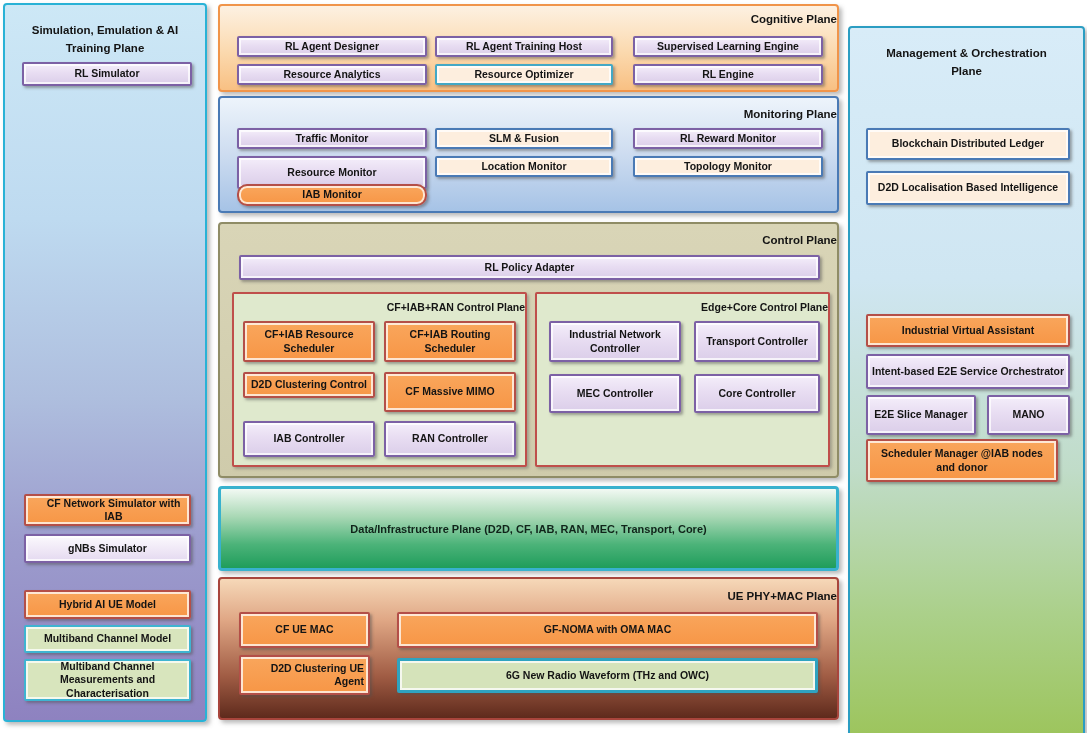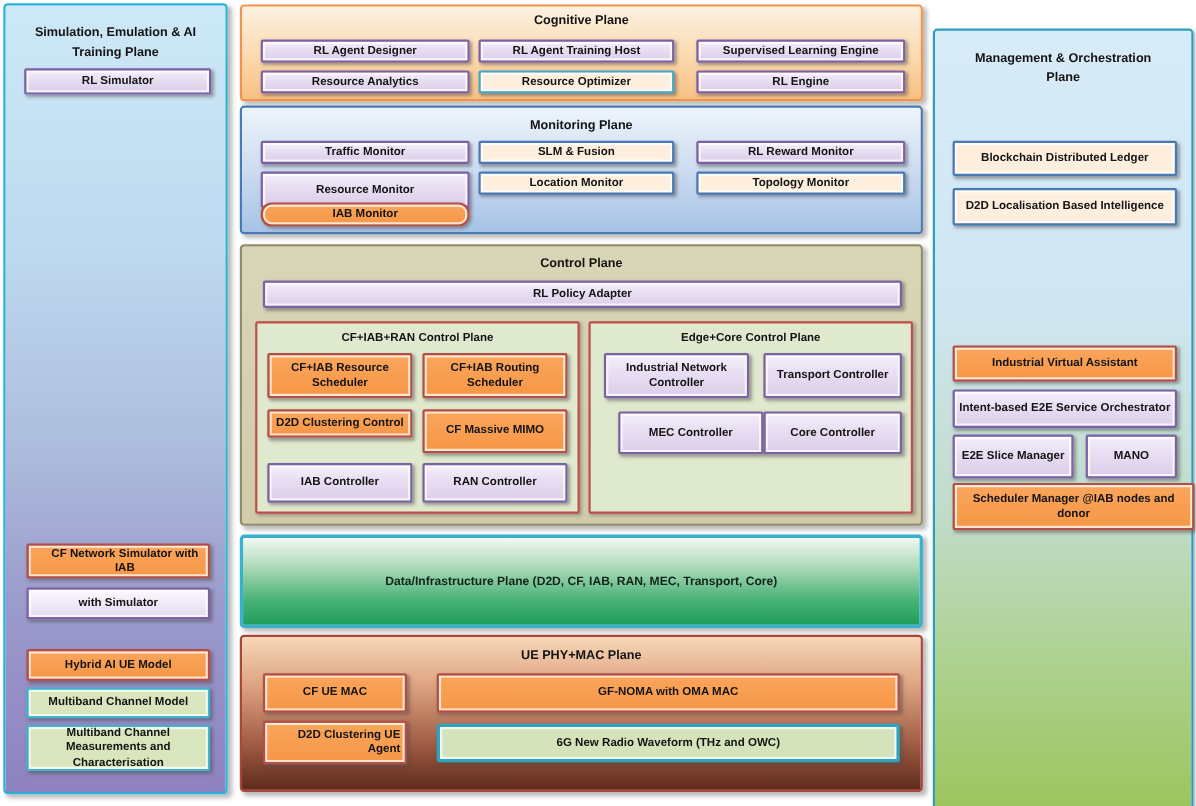--- a/index.html
+++ b/index.html
@@ -55,21 +55,21 @@
     background:linear-gradient(180deg,#f6d8b8 0%,#dfa684 30%,#a05c44 70%,#5e2a1c 100%);
     text-decoration:underline;
   }
   .subpanel {
     position:absolute; border:2px solid #bf4f4b; background:#dfe9cd;
     border-radius:2px; box-shadow:2px 2px 3px rgba(90,90,90,.4);
   }
 
   
   .plane-title {
-    position:absolute; left:0; width:100%; text-align:center;
+    position:absolute; left:0; width:100%; text-align:right;
     font-weight:bold; font-size:11.5px; color:#141414;
   }
   .panel-title {
     position:absolute; left:10%; width:80%; text-align:center;
     font-weight:bold; font-size:11.5px; color:#141414; line-height:1.55;
   }
 
   
   .box {
     position:absolute; display:flex; align-items:center; justify-content:center;
@@ -92,21 +92,21 @@
 </style>
 </head>
 <body>
 
 <div class="canvas">
 
   <section class="panel left-panel">
     <div class="panel-title" style="top:17px;">Simulation, Emulation &amp; AI Training Plane</div>
     <div class="box lavender" style="left:17px; top:57px; width:170px; height:24px;">RL Simulator</div>
     <div class="box orange" style="left:19px; top:489px; width:167px; height:32px;padding-left:16px;">CF Network Simulator with IAB</div>
-    <div class="box lavender-light" style="left:19px; top:529px; width:167px; height:29px;">with Simulator</div>
+    <div class="box lavender-light" style="left:19px; top:529px; width:167px; height:29px;">gNBs Simulator</div>
     <div class="box orange" style="left:19px; top:585px; width:167px; height:29px;">Hybrid AI UE Model</div>
     <div class="box green" style="left:19px; top:620px; width:167px; height:28px;">Multiband Channel Model</div>
     <div class="box green" style="left:19px; top:654px; width:167px; height:42px;">Multiband Channel Measurements and Characterisation</div>
   </section>
 
   <div class="middle-col">
 
     <section class="plane plane-cognitive">
       <div class="plane-title" style="top:7px;">Cognitive Plane</div>
       <div class="box lavender c-col1" style="top:30px; height:21px;">RL Agent Designer</div>
@@ -139,21 +139,21 @@
         <div class="box orange" style="left:9px; top:78px; width:132px; height:26px;">D2D Clustering Control</div>
         <div class="box orange" style="left:150px; top:78px; width:132px; height:40px;">CF Massive MIMO</div>
         <div class="box lavender" style="left:9px; top:127px; width:132px; height:36px;">IAB Controller</div>
         <div class="box lavender" style="left:150px; top:127px; width:132px; height:36px;">RAN Controller</div>
       </div>
 
       <div class="subpanel" style="left:315px; top:68px; width:295px; height:175px;">
         <div class="plane-title" style="top:7px; font-size:10.5px;">Edge+Core Control Plane</div>
         <div class="box lavender" style="left:12px; top:27px; width:132px; height:41px;">Industrial Network Controller</div>
         <div class="box lavender" style="left:157px; top:27px; width:126px; height:41px;">Transport Controller</div>
-        <div class="box lavender" style="left:12px; top:80px; width:132px; height:39px;margin-left:13px;">MEC Controller</div>
+        <div class="box lavender" style="left:12px; top:80px; width:132px; height:39px;">MEC Controller</div>
         <div class="box lavender" style="left:157px; top:80px; width:126px; height:39px;">Core Controller</div>
       </div>
     </section>
 
     <section class="plane plane-data">
       <div style="font-weight:bold; font-size:11px; color:#10241a; text-align:center;">Data/Infrastructure Plane (D2D, CF, IAB, RAN, MEC, Transport, Core)</div>
     </section>
 
     <section class="plane plane-ue">
       <div class="plane-title" style="top:11px;">UE PHY+MAC Plane</div>
@@ -165,16 +165,16 @@
   </div>
 
   <section class="panel right-panel">
     <div class="panel-title" style="top:17px;">Management &amp; Orchestration Plane</div>
     <div class="box cream-blue" style="left:16px; top:100px; width:204px; height:32px;">Blockchain Distributed Ledger</div>
     <div class="box cream-blue" style="left:16px; top:143px; width:204px; height:34px;">D2D Localisation Based Intelligence</div>
     <div class="box orange" style="left:16px; top:286px; width:204px; height:33px;">Industrial Virtual Assistant</div>
     <div class="box lavender" style="left:16px; top:326px; width:204px; height:35px;">Intent-based E2E Service Orchestrator</div>
     <div class="box lavender" style="left:16px; top:367px; width:110px; height:40px;">E2E Slice Manager</div>
     <div class="box lavender" style="left:137px; top:367px; width:83px; height:40px;">MANO</div>
-    <div class="box orange" style="left:16px; top:411px; width:220px; height:43px;">Scheduler Manager @IAB nodes and donor</div>
+    <div class="box orange" style="left:16px; top:411px; width:192px; height:43px;">Scheduler Manager @IAB nodes and donor</div>
   </section>
 
 </div>
 
 </body></html>

